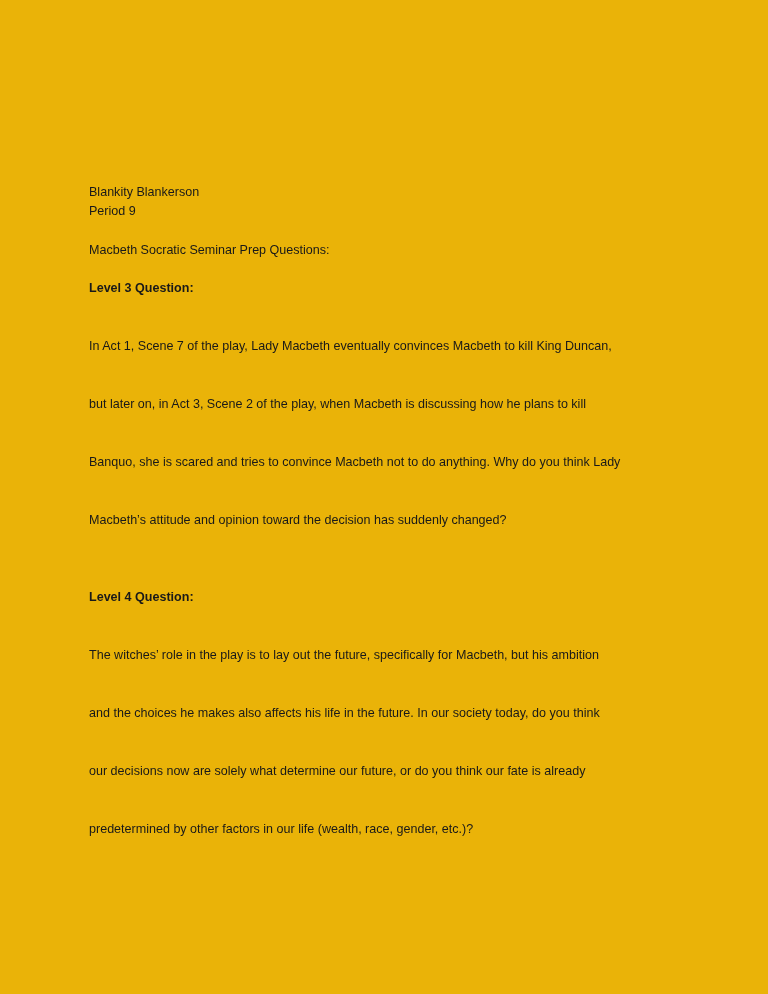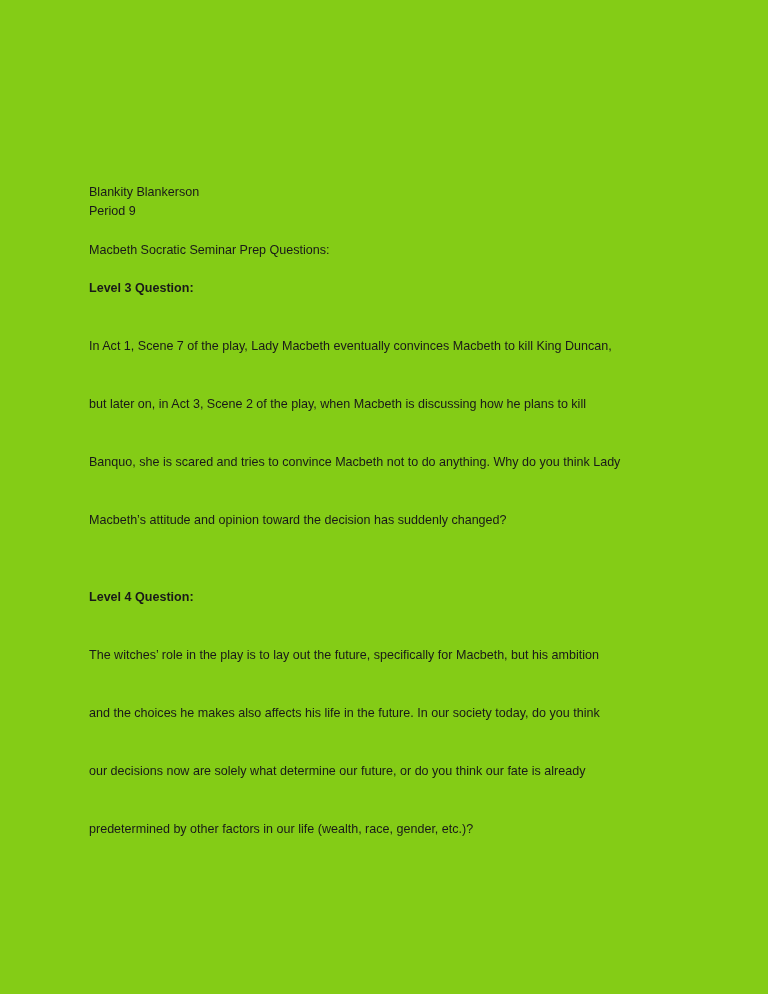--- a/index.html
+++ b/index.html
@@ -6,21 +6,21 @@
   html, body {
     margin: 0;
     padding: 0;
     background: #ffffff;
   }
 
   .page {
     position: relative;
     width: 768px;
     height: 994px;
-    background: #84cc16;
+    background: #eab308;
     overflow: hidden;
     box-sizing: border-box;
   }
 
   .doc-body {
     position: absolute;
     left: 89px;
     top: 182px;
     width: 590px;
   }

